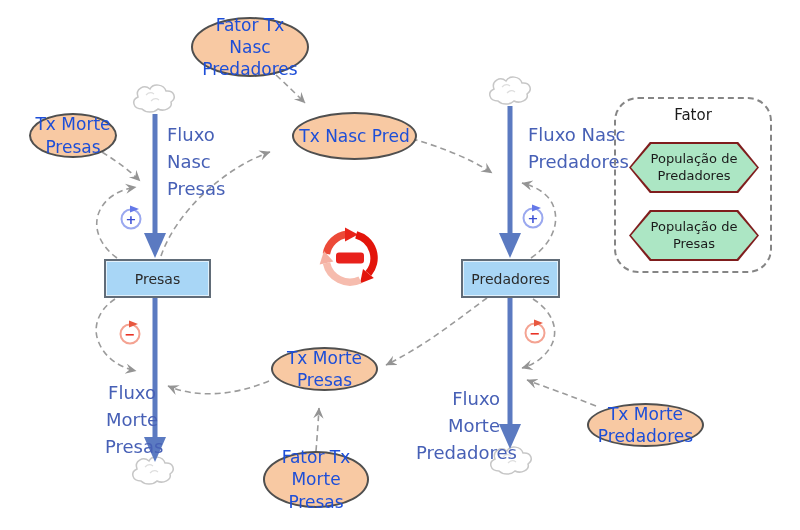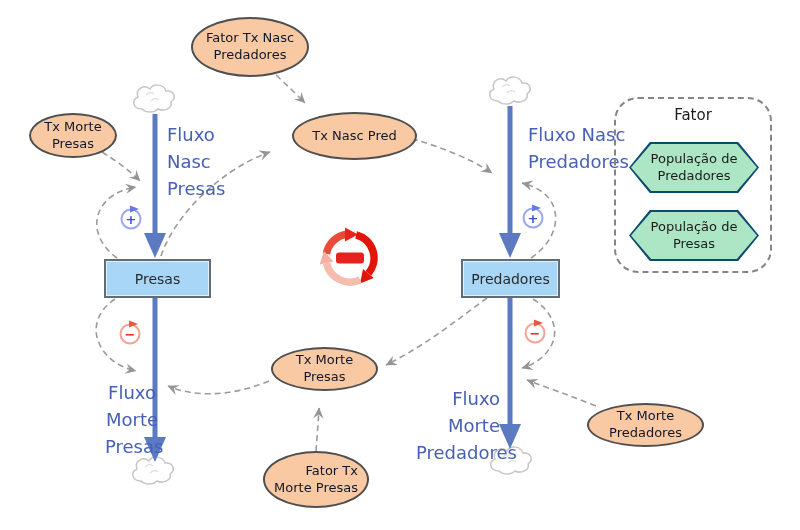--- a/index.html
+++ b/index.html
@@ -14,22 +14,22 @@
   .layer { position:absolute; left:0; top:0; }
 
   
   .var {
     position:absolute;
     background:#f8c9a3;
     border:2px solid #4f4f4f;
     border-radius:50%;
     display:flex; align-items:center; justify-content:center;
     text-align:center;
-    color:#0f172a;
-    font-size:13px; line-height:1.3;
+    color:#1d4ed8;
+    font-size:17px; line-height:1.3;
     white-space:pre-line;
   }
 
   
   .stock {
     position:absolute;
     background:#a8d6f6;
     border:2px solid #616c78;
     box-shadow: inset 0 0 0 1px rgba(255,255,255,.65);
     display:flex; align-items:center; justify-content:center;
@@ -53,21 +53,21 @@
     border-radius:24px;
   }
   .legend-title {
     margin-top:7px;
     text-align:center;
     font-size:15px;
     color:#1c1c1c;
   }
   .hex {
     position:absolute; left:13px; width:130px; height:51px;
-    background:#0c4a6e;
+    background:#7f1d1d;
     clip-path: polygon(0% 50%, 16% 0%, 84% 0%, 100% 50%, 84% 100%, 16% 100%);
   }
   .hex-inner {
     position:absolute; left:2px; top:2px; right:2px; bottom:2px;
     background:#ace6c4;
     clip-path: polygon(0% 50%, 16% 0%, 84% 0%, 100% 50%, 84% 100%, 16% 100%);
     display:flex; align-items:center; justify-content:center;
   }
   .hex-label {
     text-align:center;
@@ -166,21 +166,21 @@
     </g>
   </svg>
 
   <div class="var" style="left:29px; top:113px; width:88px; height:45px;">Tx Morte
 Presas</div>
   <div class="var" style="left:191px; top:17px; width:118px; height:60px;">Fator Tx Nasc
 Predadores</div>
   <div class="var" style="left:292px; top:112px; width:125px; height:48px;">Tx Nasc Pred</div>
   <div class="var" style="left:271px; top:347px; width:107px; height:44px;">Tx Morte
 Presas</div>
-  <div class="var" style="left:263px; top:451px; width:106px; height:57px;text-align:right;">Fator Tx
+  <div class="var" style="left:263px; top:451px; width:106px; height:57px;">Fator Tx
 Morte Presas</div>
   <div class="var" style="left:587px; top:403px; width:117px; height:44px;">Tx Morte
 Predadores</div>
 
   <div class="stock" style="left:104px; top:259px; width:107px; height:39px;">Presas</div>
   <div class="stock" style="left:461px; top:259px; width:99px; height:39px;">Predadores</div>
 
   <div class="flowlbl" style="left:167px; top:121px;">Fluxo
 Nasc
 Presas</div>

